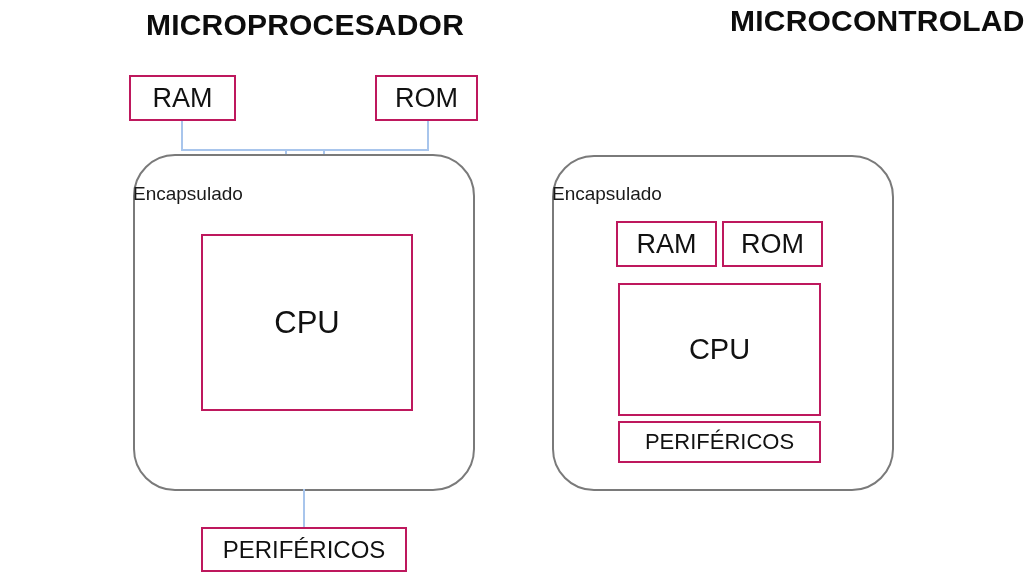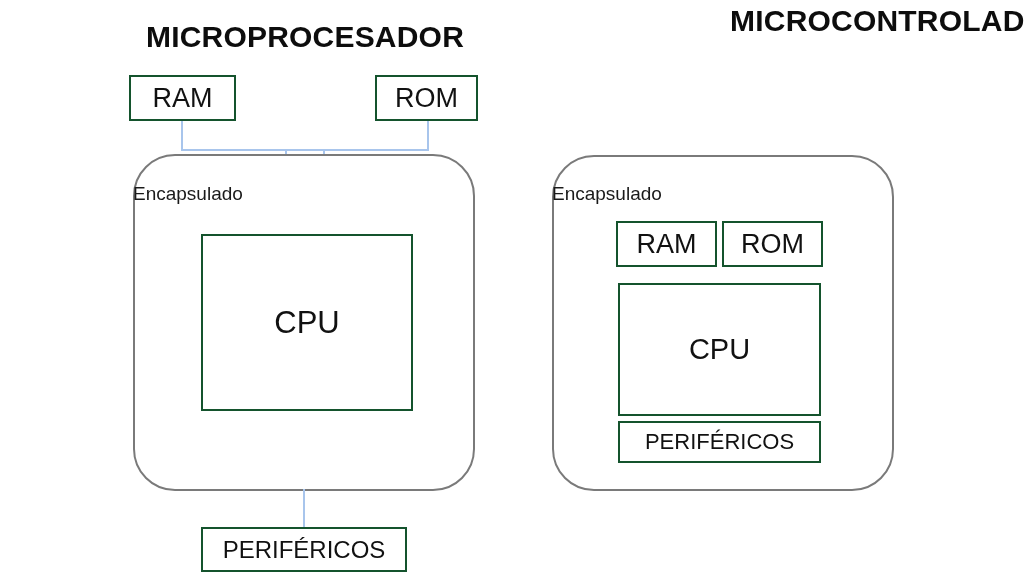--- a/index.html
+++ b/index.html
@@ -19,21 +19,21 @@
   
   .title {
     position: absolute;
     font-weight: bold;
     font-size: 30px;
     letter-spacing: 0.2px;
     color: #0d0d0d;
     white-space: nowrap;
     text-align: center;
   }
-  #title-mp { left: 0px;   top: 20px; width: 610px; }
+  #title-mp { left: 0px;   top: 8px; width: 610px; }
   #title-mc { left: 460px; top: 4px; width: 880px; }
 
   
   .capsule {
     position: absolute;
     border: 2px solid #7a7a7a;
     border-radius: 42px;
     background: #ffffff;
     box-sizing: border-box;
   }
@@ -47,21 +47,21 @@
     color: #1a1a1a;
     text-align: left;
     white-space: nowrap;
   }
   #enc-mp { left: 133px; top: 183px; width: 342px; }
   #enc-mc { left: 552px; top: 183px; width: 342px; }
 
   
   .bbox {
     position: absolute;
-    border: 2px solid #14532d;
+    border: 2px solid #be185d;
     background: #ffffff;
     box-sizing: border-box;
     display: flex;
     align-items: center;
     justify-content: center;
     color: #111111;
     white-space: nowrap;
   }
 
   

